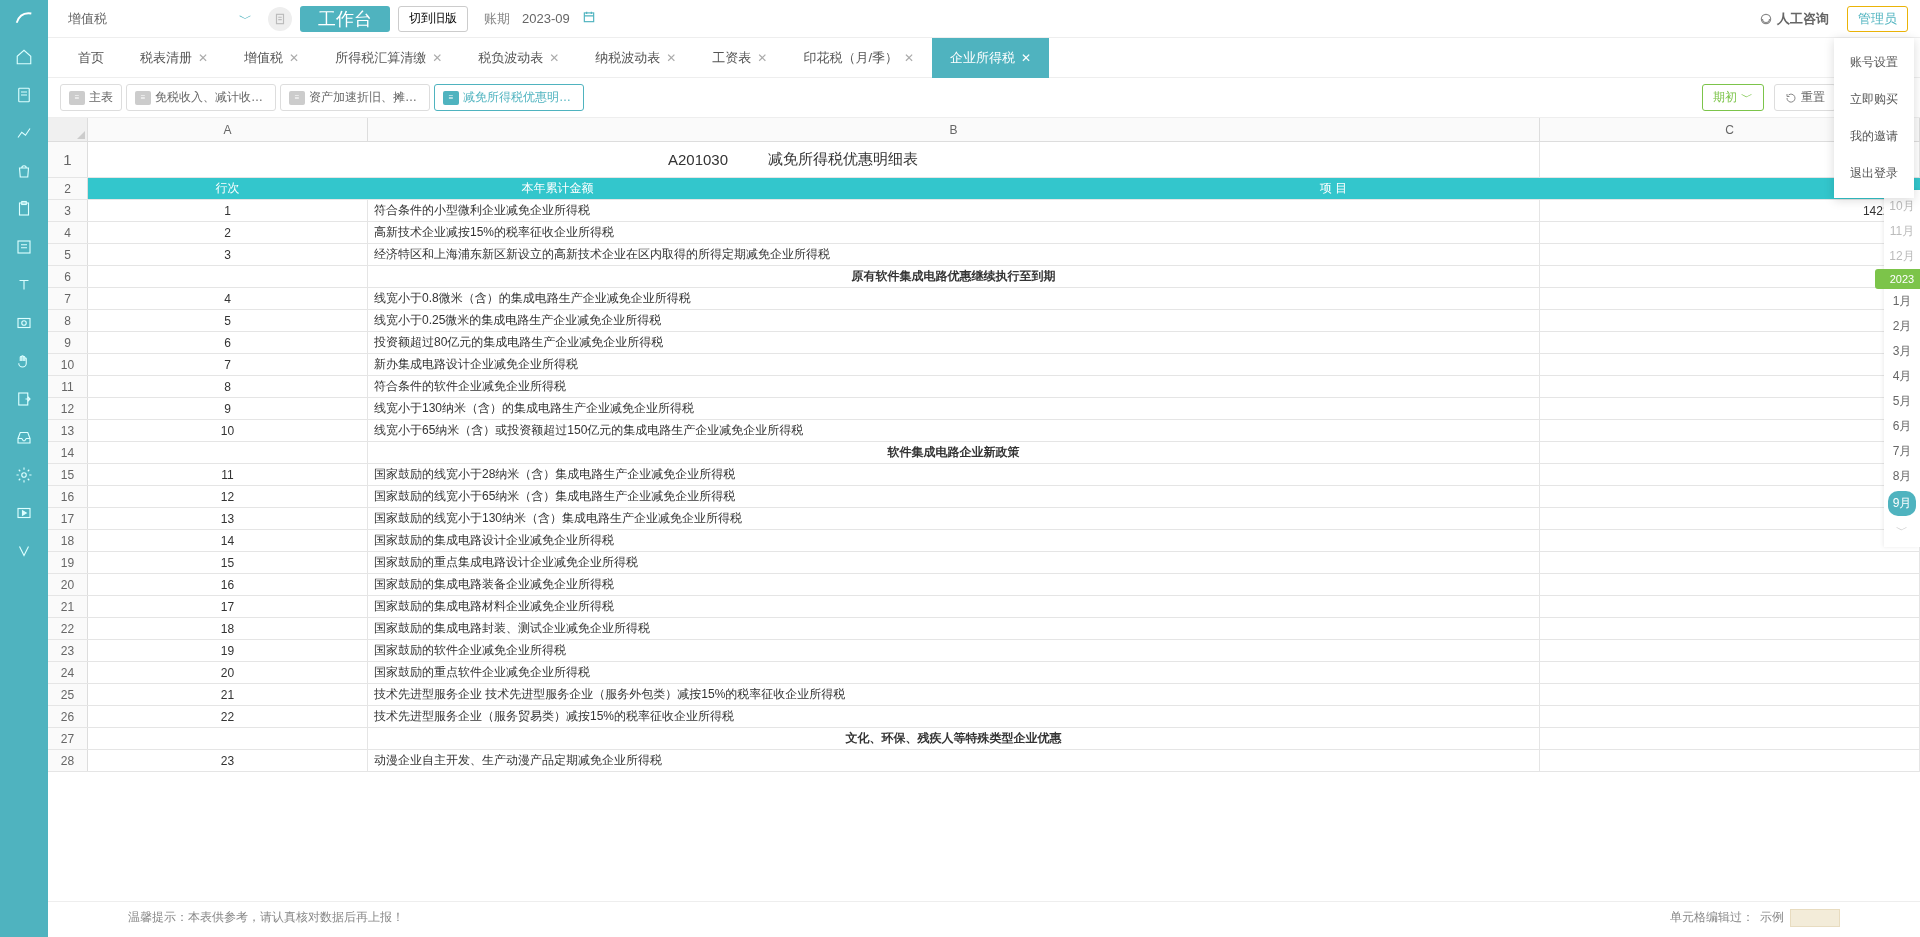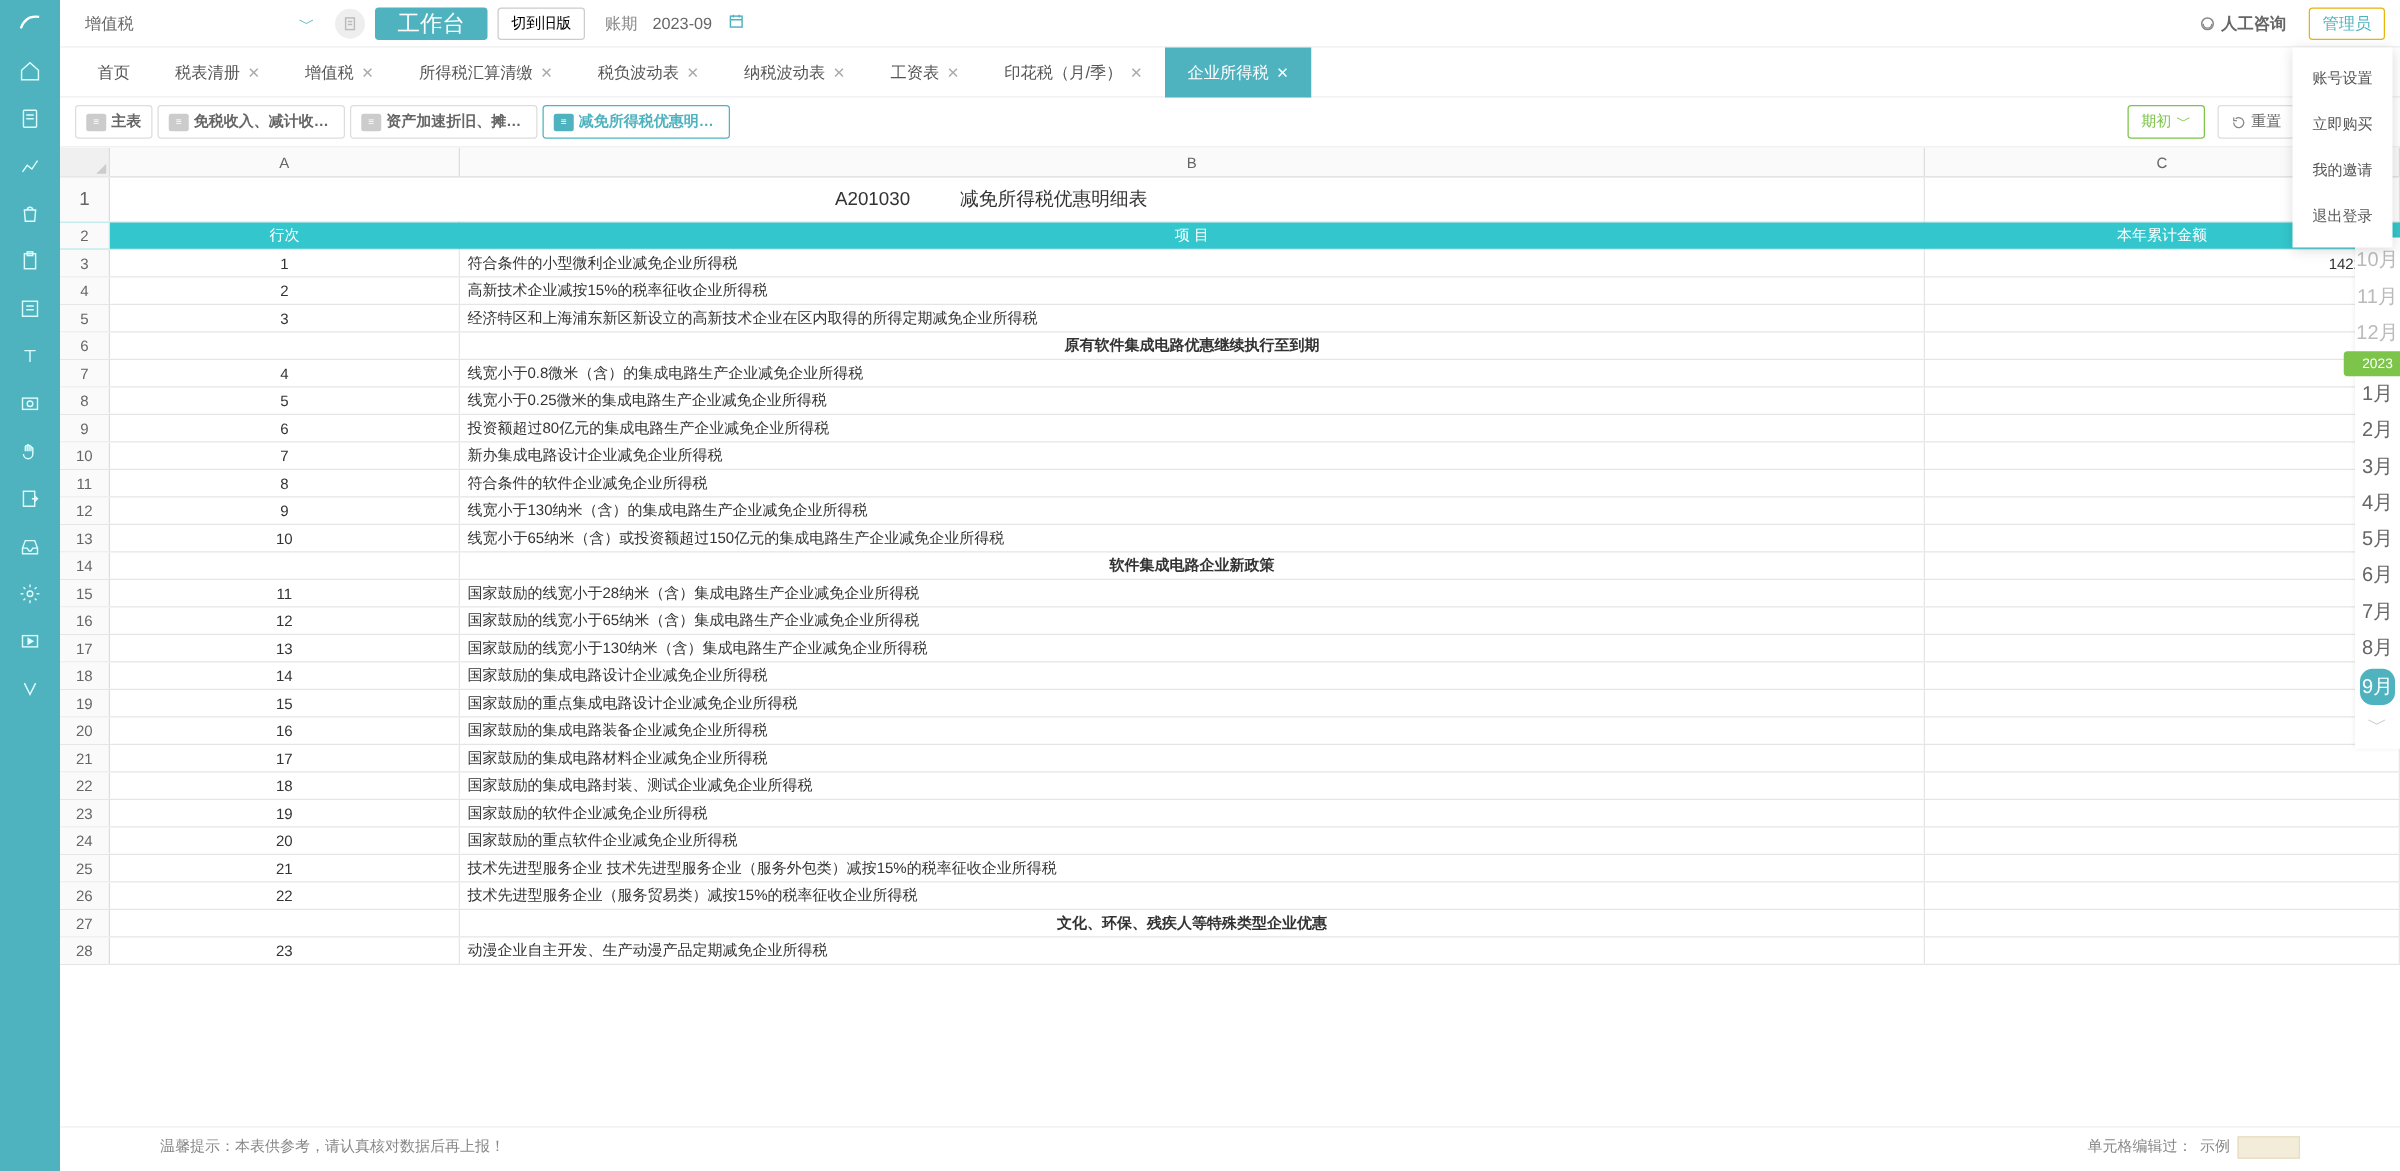--- a/index.html
+++ b/index.html
@@ -34,21 +34,21 @@
 .tabs { height: 40px; display: flex; align-items: center; padding: 0 12px; gap: 0; border-bottom: 1px solid #eee; }
 .tab { padding: 0 18px; height: 40px; display: flex; align-items: center; gap: 6px; color: #555; cursor: pointer; font-size: 13px; position: relative; }
 .tab .close { color: #aaa; font-size: 12px; }
 .tab.active { background: #4fb3bf; color: #fff; }
 .tab.active .close { color: #fff; }
 
 
 .subtabs-row { height: 40px; display: flex; align-items: center; padding: 0 12px; border-bottom: 1px solid #eee; }
 .subtabs { display: flex; gap: 4px; }
 .subtab { display: flex; align-items: center; gap: 4px; padding: 4px 8px; border: 1px solid #ddd; border-radius: 3px; background: #fff; color: #666; cursor: pointer; font-size: 12px; max-width: 150px; }
-.subtab .st-text { white-space: nowrap; overflow: hidden; text-overflow: ellipsis; font-weight: bold; }
+.subtab .st-text { white-space: nowrap; overflow: hidden; text-overflow: ellipsis; }
 .subtab .st-icon { width: 16px; height: 14px; background: #ccc; border-radius: 2px; color: #fff; font-size: 8px; display: flex; align-items: center; justify-content: center; flex-shrink:0; }
 .subtab.active { border-color: #4fb3bf; color: #4fb3bf; }
 .subtab.active .st-icon { background: #4fb3bf; }
 .subtabs-spacer { flex: 1; }
 .action-btn { display: flex; align-items: center; gap: 4px; padding: 4px 10px; border: 1px solid #ddd; border-radius: 3px; cursor: pointer; font-size: 12px; color: #666; background:#fff; }
 .action-btn.green { border-color: #7cc44a; color: #7cc44a; }
 .action-btn + .action-btn { margin-left: 10px; }
 
 
 .sheet-wrap { flex: 1; overflow: hidden; display: flex; flex-direction: column; }
@@ -79,21 +79,21 @@
 .footer-spacer { flex: 1; }
 .footer-right { display: flex; align-items: center; gap: 6px; }
 .example-box { width: 50px; height: 18px; background: #f3ecd9; border: 1px solid #e8dcc0; }
 
 
 .dropdown-menu { position: absolute; top: 38px; right: 6px; width: 80px; background: #fff; box-shadow: 0 2px 10px rgba(0,0,0,0.15); z-index: 100; padding: 6px 0; }
 .dropdown-item { padding: 10px 12px; font-size: 12px; color: #555; cursor: pointer; text-align: center; }
 
 
 .month-rail { position: absolute; right: -0px; top: 190px; width: 36px; background: #fff; box-shadow: -1px 0 4px rgba(0,0,0,0.08); z-index: 50; display: flex; flex-direction: column; align-items: center; padding: 4px 0; }
-.month-item { width: 100%; text-align: center; padding: 4px 0; color: #666; font-size: 16px; cursor: pointer; }
+.month-item { width: 100%; text-align: center; padding: 4px 0; color: #666; font-size: 12px; cursor: pointer; }
 .month-item.dim { color: #bbb; }
 .month-item.year { background: #7cc44a; color: #fff; font-size: 11px; border-radius: 3px; width: 54px; }
 .month-item.active { background: #4fb3bf; color: #fff; border-radius: 10px; width: 28px; margin: 2px auto; }
 .month-item.arrow { color: #ccc; }
 </style>
 </head>
 <body>
 
 <div class="app">
 
@@ -305,22 +305,22 @@
             <div class="cell cA merged" style="border-right: none;"></div>
             <div class="cell cB" style="justify-content: flex-start; gap: 40px; padding-left: 300px;">
               <span>A201030</span>
               <span>减免所得税优惠明细表</span>
             </div>
             <div class="cell cC"></div>
           </div>
           <div class="row header">
             <div class="rowh">2</div>
             <div class="cell cA">行次</div>
+            <div class="cell cC">本年累计金额</div>
             <div class="cell cB">项 目</div>
-            <div class="cell cC">本年累计金额</div>
           </div>
           <div class="row">
             <div class="rowh">3</div>
             <div class="cell cA">1</div>
             <div class="cell cB">符合条件的小型微利企业减免企业所得税</div>
             <div class="cell cC">14221.38</div>
           </div>
           <div class="row">
             <div class="rowh">4</div>
             <div class="cell cA">2</div>

